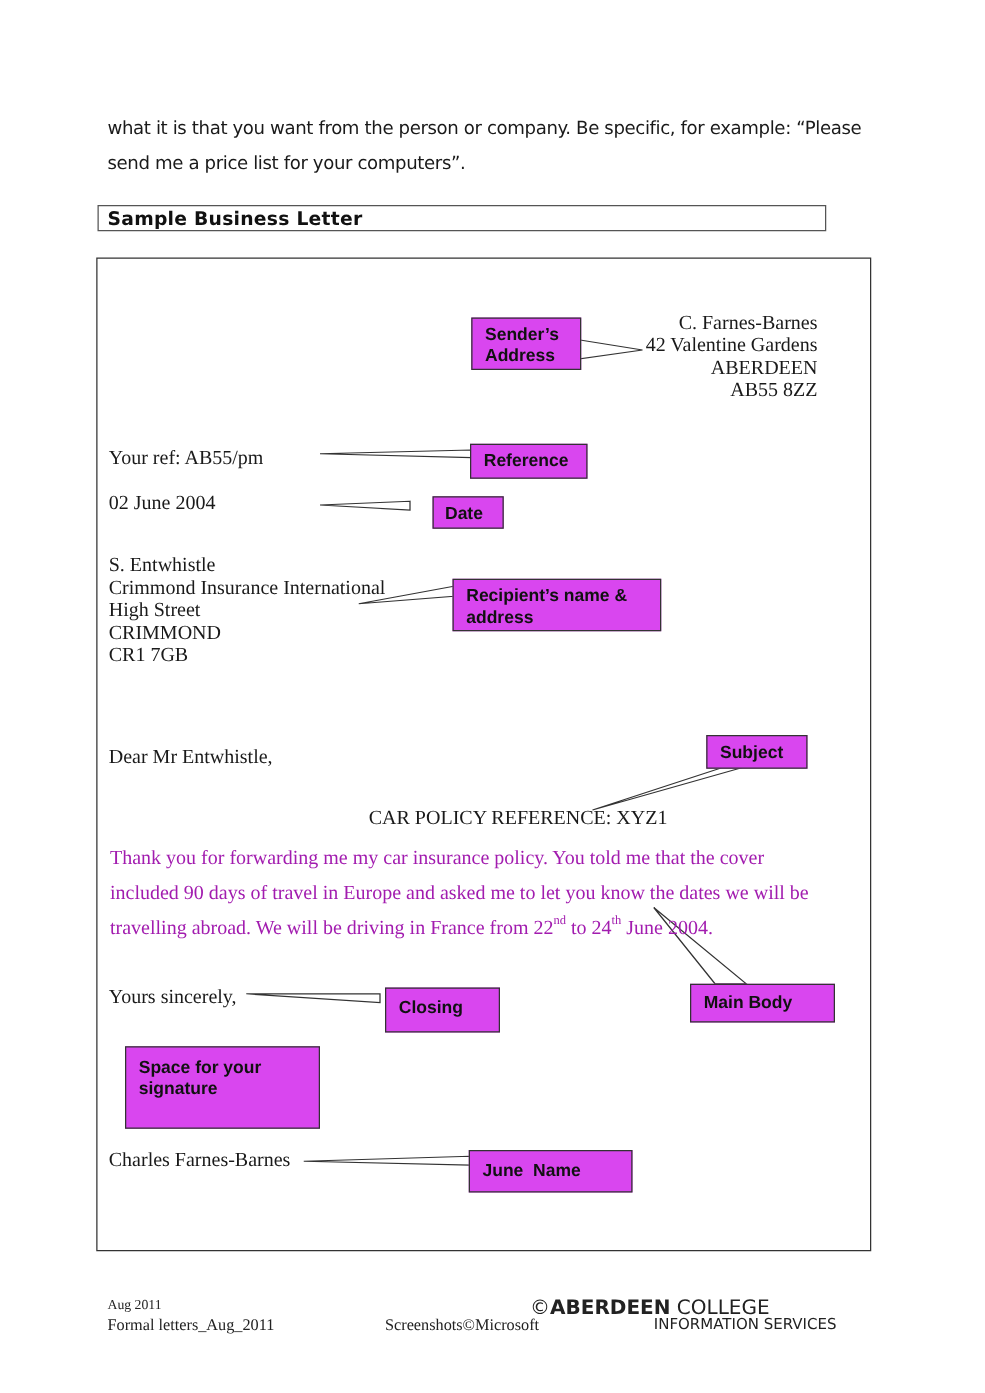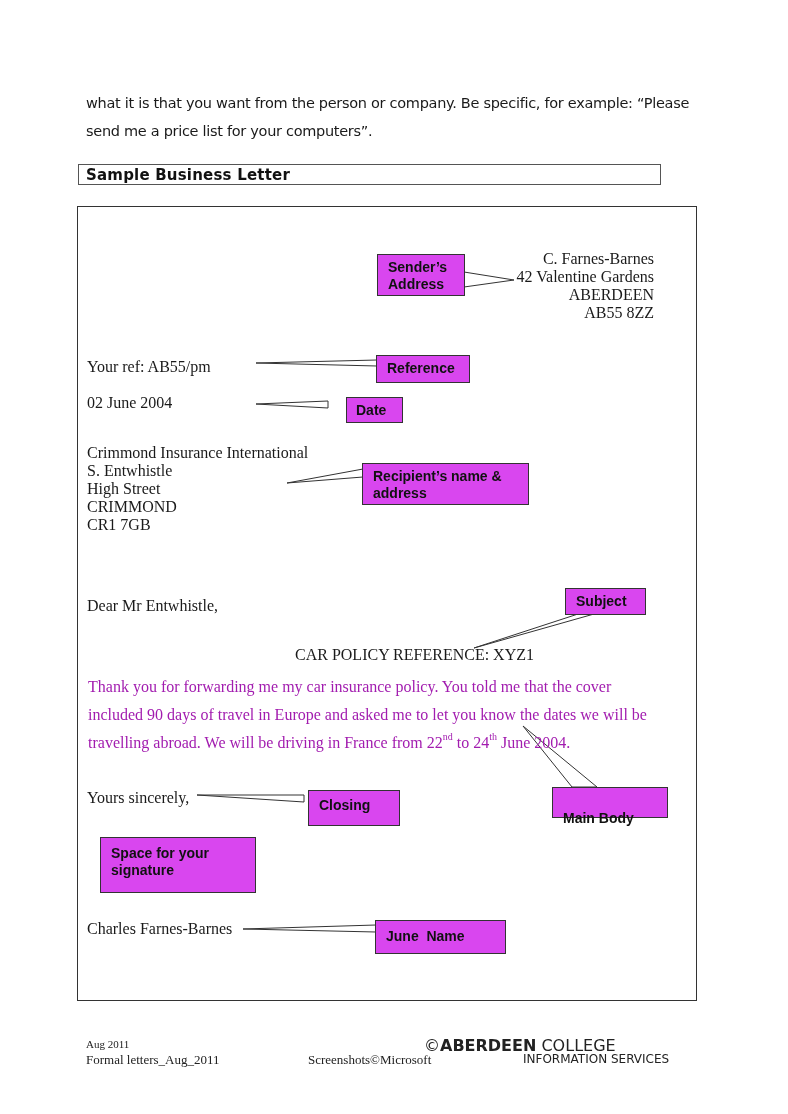--- a/index.html
+++ b/index.html
@@ -74,22 +74,22 @@
 <div class="abs callout sans" style="left:376px; top:355px; width:94px; height:28px;">
   <div>Reference</div>
 </div>
 
 <div class="abs serif lt" style="left:87px; top:394px;">02 June 2004</div>
 <div class="abs callout sans" style="left:346px; top:397px; width:57px; height:26px; padding-left:9px;">
   <div>Date</div>
 </div>
 
 <div class="abs serif lt" style="left:87px; top:444px;">
+  <div>S. Entwhistle</div>
   <div>Crimmond Insurance International</div>
-  <div>S. Entwhistle</div>
   <div>High Street</div>
   <div>CRIMMOND</div>
   <div>CR1 7GB</div>
 </div>
 <div class="abs callout sans" style="left:362px; top:463px; width:167px; height:42px;">
   <div>Recipient’s name &amp;</div>
   <div>address</div>
 </div>
 
 <div class="abs serif lt" style="left:87px; top:597px;">Dear Mr Entwhistle,</div>
@@ -97,30 +97,30 @@
 <div class="abs callout sans" style="left:565px; top:588px; width:81px; height:27px;">
   <div>Subject</div>
 </div>
 <div class="abs serif lt" style="left:263px; top:646px;margin-left:32px;">CAR POLICY REFERENCE: XYZ1</div>
 
 <div class="abs serif body-line" style="top:678px;">Thank you for forwarding me my car insurance policy. You told me that the cover</div>
 <div class="abs serif body-line" style="top:706px;">included 90 days of travel in Europe and asked me to let you know the dates we will be</div>
 <div class="abs serif body-line" style="top:734px;">
   <span>travelling abroad.  We will be driving in France from 22</span><sup>nd</sup><span> to 24</span><sup>th</sup><span> June 2004.</span>
 </div>
-<div class="abs callout sans" style="left:552px; top:787px; width:116px; height:31px; padding-top:22px;">
+<div class="abs callout sans" style="left:552px; top:787px; width:116px; height:31px; padding-top:5px;">
   <div>Main Body</div>
 </div>
 
 <div class="abs serif lt" style="left:87px; top:789px;">Yours sincerely,</div>
 <div class="abs callout sans" style="left:308px; top:790px; width:92px; height:36px; padding-top:6px;">
   <div>Closing</div>
 </div>
 
-<div class="abs callout sans" style="left:100px; top:837px; width:156px; height:56px; padding-top:7px;">
+<div class="abs callout sans" style="left:100px; top:837px; width:156px; height:66px; padding-top:7px;">
   <div>Space for your</div>
   <div>signature</div>
 </div>
 
 <div class="abs serif lt" style="left:87px; top:920px;">Charles Farnes-Barnes</div>
 <div class="abs callout sans" style="left:375px; top:920px; width:131px; height:34px; padding-top:7px;">
   <div style="white-space:pre;">June  Name</div>
 </div>
 
 <div class="abs serif footer-small" style="left:86px; top:1038px;">Aug 2011</div>

